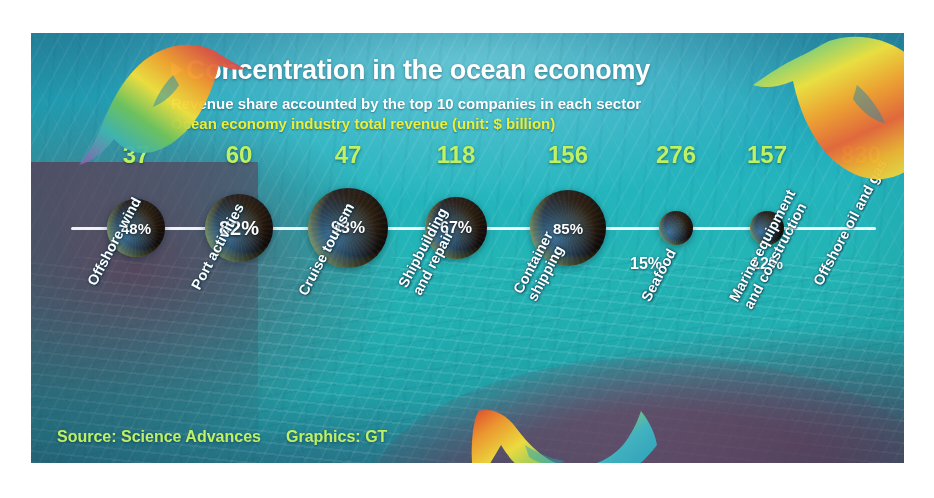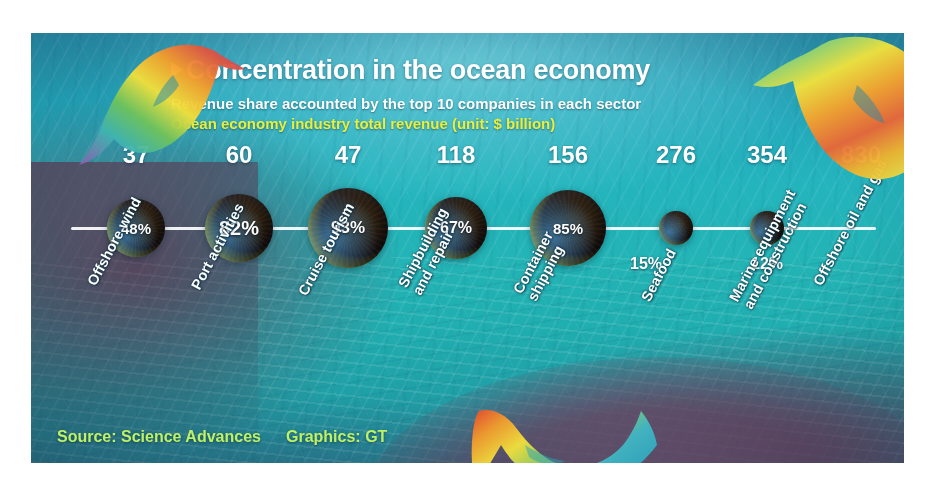--- a/index.html
+++ b/index.html
@@ -135,21 +135,21 @@
     top: 194px;
     left: 40px;
     right: 28px;
     border-radius: 2px;
   }
 
   .rev {
     position: absolute;
     transform: translateX(-50%);
     top: 108px;
-    color: #ffffff;
+    color: #bef264;
     font-size: 24px;
     font-weight: 700;
     white-space: nowrap;
     text-shadow: 0 1px 3px rgba(0,40,60,.55);
   }
 
   .bubble {
     position: absolute;
     border-radius: 50%;
     transform: translate(-50%, -50%);
@@ -282,21 +282,21 @@
         <div class="rev" style="left: 537px;">156</div>
         <div class="bubble" style="left: 537px; width: 76px; height: 76px;">
           <span class="pct-in" style="font-size: 15px;">85%</span>
         </div>
         <div class="cat" style="left: 480px; top: 256px;">Container
 shipping</div>
         <div class="rev" style="left: 645px;">276</div>
         <div class="bubble" style="left: 645px; width: 34px; height: 34px;"></div>
         <div class="pct-out" style="left: 615px; top: 222px;">15%</div>
         <div class="cat" style="left: 608px; top: 264px;">Seafood</div>
-        <div class="rev" style="left: 736px;">354</div>
+        <div class="rev" style="left: 736px;">157</div>
         <div class="bubble" style="left: 736px; width: 34px; height: 34px;"></div>
         <div class="pct-out" style="left: 736px; top: 222px;">12%</div>
         <div class="cat" style="left: 696px; top: 264px;">Marine equipment
 and construction</div>
         <div class="rev" style="left: 830px;">830</div>
         <div class="cat" style="left: 780px; top: 248px;">Offshore oil and gas</div>
       </div>
 
     <div class="credit src">Source: Science Advances</div>
     <div class="credit gfx">Graphics: GT</div>

